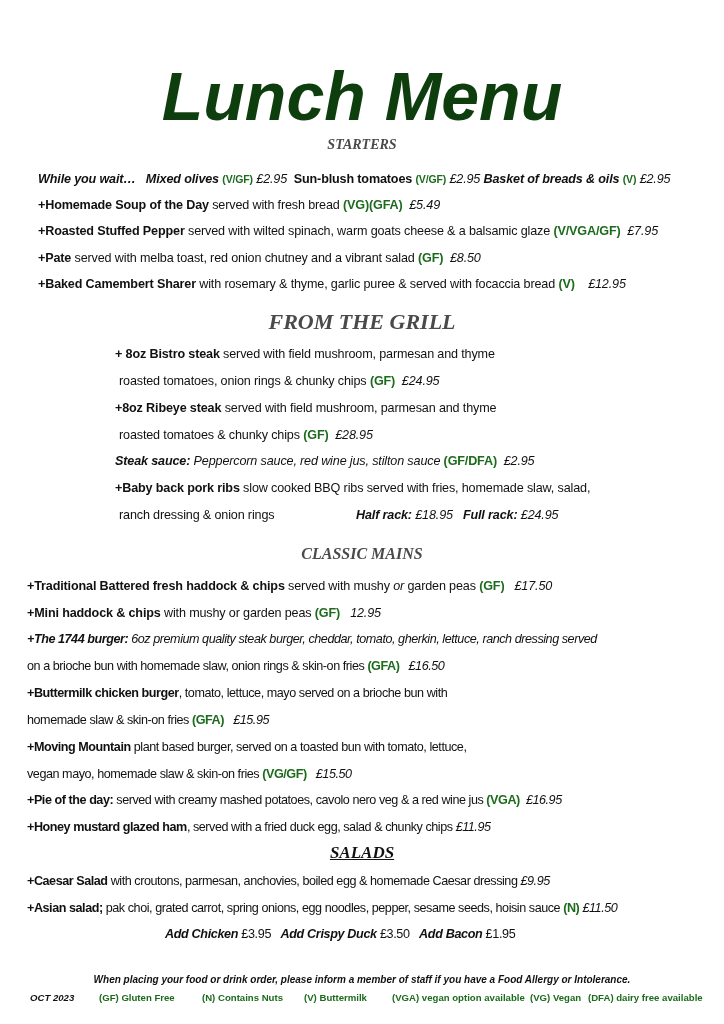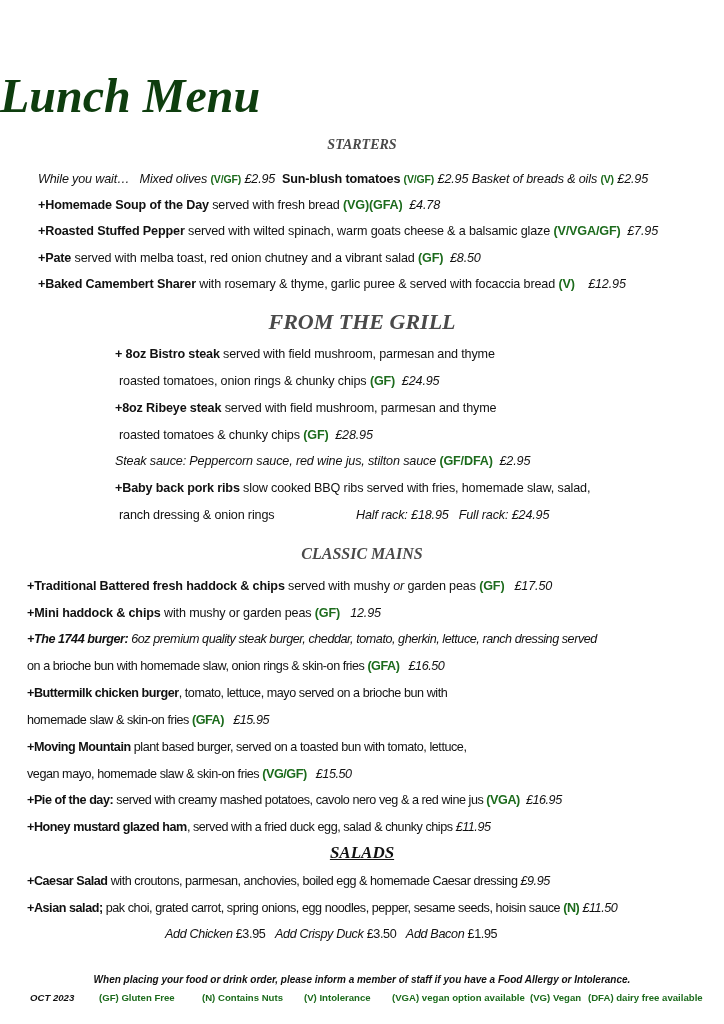--- a/index.html
+++ b/index.html
@@ -1,32 +1,32 @@
 <!DOCTYPE html>
 <html><head>
 <meta charset="utf-8">
 <style>
   html, body { margin: 0; padding: 0; background: #ffffff; }
   body { width: 724px; height: 1024px; position: relative; overflow: hidden;
          font-family: "Liberation Sans", sans-serif; color: #111; }
-  .title { position: absolute; left: 0; right: 0; top: 56px; 
-           font-family: Liberation Serif, serif; font-style: italic; font-weight: bold;
-           font-size: 48px; line-height: 80px; color: #0e3d0e; letter-spacing: 0px; }
+  .title { position: absolute; left: 0; right: 0; top: 56px; text-align: center;
+           font-family: Liberation Sans, sans-serif; font-style: italic; font-weight: bold;
+           font-size: 68px; line-height: 80px; color: #0e3d0e; letter-spacing: 0px; }
   .section { position: absolute; left: 0; right: 0; text-align: center;
              font-family: "Liberation Serif", serif; font-style: italic; font-weight: bold;
              color: #4a4a4a; }
   .s-starters { top: 131px; font-size: 14px; line-height: 28px; }
   .s-grill { top: 308px; font-size: 22px; line-height: 28px; }
   .s-mains { top: 540px; font-size: 16px; line-height: 28px; }
   .s-salads { top: 842px; font-size: 17px; line-height: 22px; color: #111; text-decoration: underline; }
   .line { position: absolute; white-space: nowrap; font-size: 12.6px; line-height: 16px;
           font-family: "Liberation Sans", sans-serif; letter-spacing: -0.15px; }
   .b { font-weight: bold; }
   .i { font-style: italic; }
-  .bi { font-weight: normal; font-style: italic; }
+  .bi { font-weight: bold; font-style: italic; }
   .g { color: #1c6b1c; font-weight: bold; }
   .gs { color: #1c6b1c; font-weight: bold; font-size: 10.5px; }
   .price { font-style: italic; }
   .foot1 { position: absolute; left: 0; right: 0; top: 974px; text-align: center;
            font-size: 10px; font-weight: bold; font-style: italic; white-space: nowrap; }
   .foot2 { position: absolute; top: 992px; font-size: 9.6px; font-weight: bold; white-space: nowrap; }
 </style>
 </head>
 <body>
 
@@ -45,21 +45,21 @@
     <span class="gs">(V/GF)</span>
     <span class="price">£2.95</span>
     <span class="bi">Basket of breads &amp; oils</span>
     <span class="gs">(V)</span>
     <span class="price">£2.95</span>
   </div>
 
   <div class="line" style="left:38px; top:197px;">
     <span class="b">+Homemade Soup of the Day</span><span> served with fresh bread </span>
     <span class="g">(VG)(GFA)</span>&nbsp;
-    <span class="price">£4.78</span>
+    <span class="price">£5.49</span>
   </div>
 
   <div class="line" style="left:38px; top:223px;">
     <span class="b">+Roasted Stuffed Pepper</span><span> served with wilted spinach, warm goats cheese &amp; a balsamic glaze </span><span class="g">(V/VGA/GF)</span>&nbsp;
     <span class="price">£7.95</span>
   </div>
 
   <div class="line" style="left:38px; top:250px;">
     <span class="b">+Pate</span><span> served with melba toast, red onion chutney and a vibrant salad </span><span class="g">(GF)</span>&nbsp;
     <span class="price">£8.50</span>
@@ -171,18 +171,18 @@
     <span>£3.50</span>&nbsp;&nbsp;
     <span class="bi">Add Bacon</span>
     <span>£1.95</span>
   </div>
 
   <div class="foot1">When placing your food or drink order, please inform a member of staff if you have a Food Allergy or Intolerance.</div>
 
   <div class="foot2" style="left:30px; font-style:italic;">OCT 2023</div>
   <div class="foot2 gl" style="left:99px; color:#1c6b1c;">(GF) Gluten Free</div>
   <div class="foot2" style="left:202px; color:#1c6b1c;">(N) Contains Nuts</div>
-  <div class="foot2" style="left:304px; color:#1c6b1c;">(V) Intolerance</div>
+  <div class="foot2" style="left:304px; color:#1c6b1c;">(V) Buttermilk</div>
   <div class="foot2" style="left:392px; color:#1c6b1c;">(VGA) vegan option available</div>
   <div class="foot2" style="left:530px; color:#1c6b1c;">(VG) Vegan</div>
   <div class="foot2" style="left:588px; color:#1c6b1c;">(DFA) dairy free available</div>
 
 </div>
 
 </body></html>

